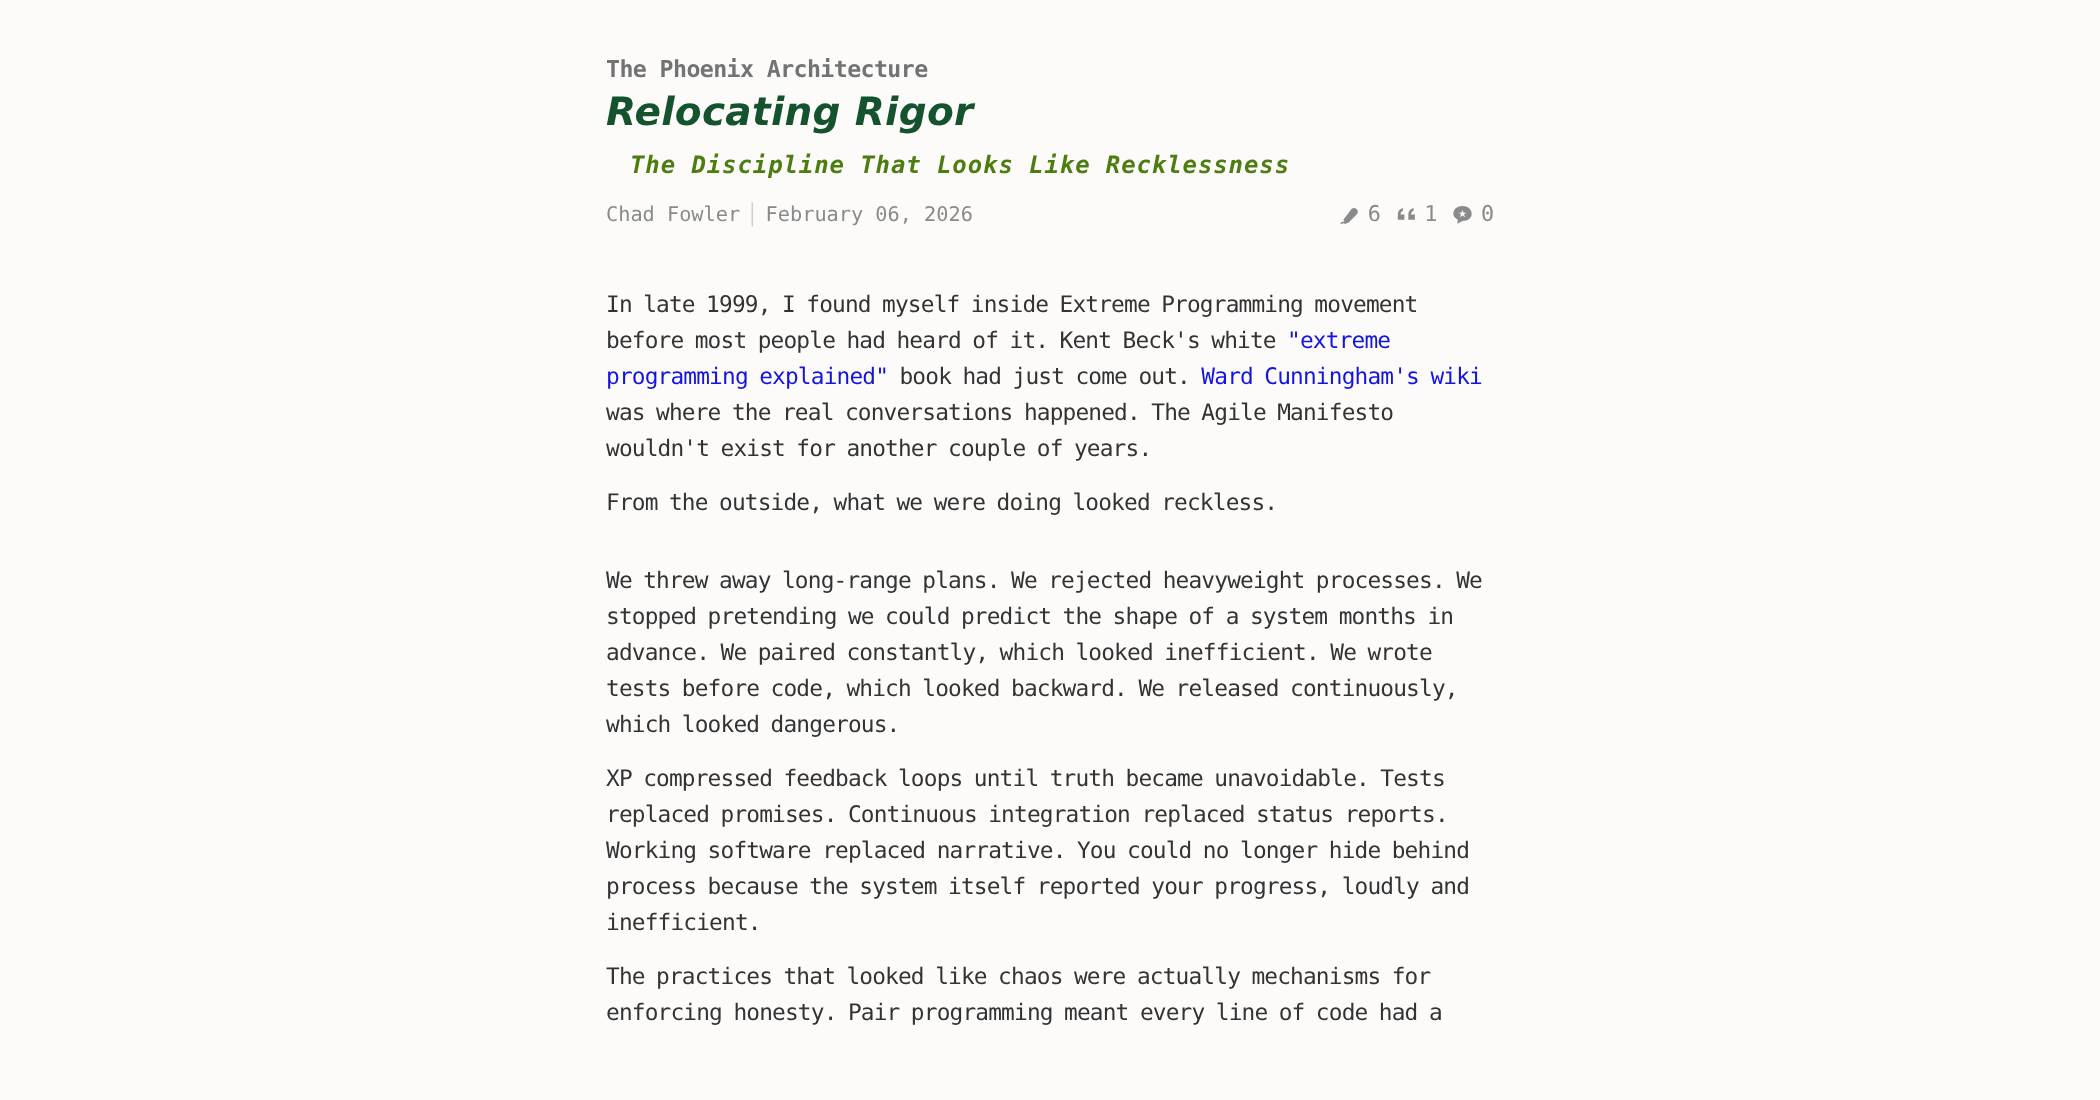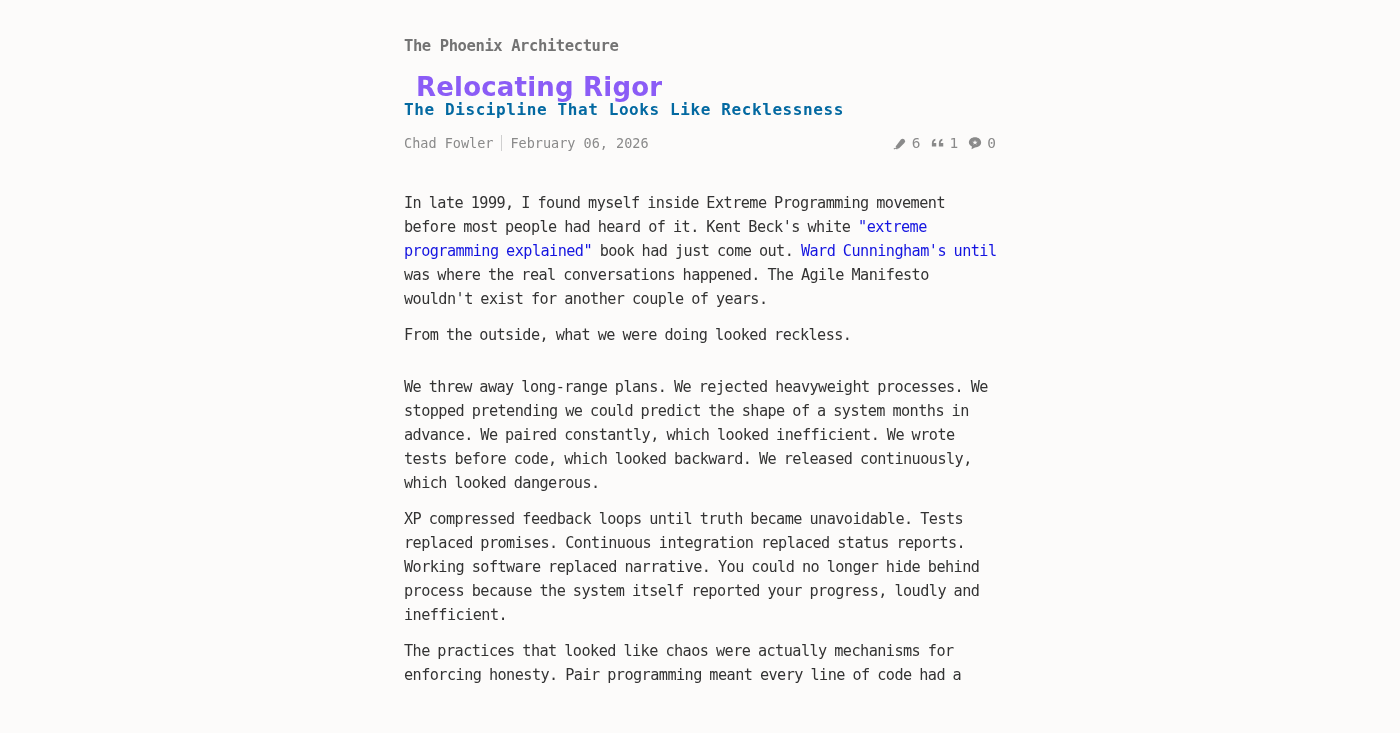--- a/index.html
+++ b/index.html
@@ -29,36 +29,38 @@
       font-size: 15.5px;
       color: #737373;
       text-decoration: none;
       letter-spacing: -0.4px;
       white-space: nowrap;
     }
     .title {
       position: absolute;
       top: 60px;
       left: 0;
-      margin: 12px;
+      margin: 0;
       font-family: "DejaVu Sans", sans-serif;
       font-weight: bold;
       font-size: 26px;
-      color: #8b5cf6;
+      color: #14532d;
       letter-spacing: 0.2px;
       white-space: nowrap;
+      font-style: italic;
     }
     .subtitle {
       position: absolute;
       top: 100px;
-      left: 0;
+      left: 16px;
       margin: 0;
       font-family: "DejaVu Sans Mono", monospace;
+      font-style: italic;
       font-size: 16px;
-      color: #0369a1;
+      color: #4d7c0f;
       letter-spacing: 0.6px;
       white-space: nowrap;
     }
     .meta {
       position: absolute;
       top: 135px;
       left: 0;
       width: 592px;
       height: 20px;
       font-size: 13.5px;
@@ -166,20 +168,20 @@
             <path d="M8 1.5 C12 1.5 15 4 15 7.5 C15 11 12 13 8 13 L4 15 L4.5 12 C2.5 11 1 9.5 1 7.5 C1 4 4 1.5 8 1.5 Z"></path>
             <path d="M8 4.5 L8.8 6.6 L11 6.6 L9.2 7.9 L9.9 10 L8 8.7 L6.1 10 L6.8 7.9 L5 6.6 L7.2 6.6 Z" fill="#fcfbfa"></path>
           </svg>
         </span>
         <span>0</span>
       </span>
     </div>
   </div>
 
   <div class="content">
-    <p><span>In late 1999, I found myself inside Extreme Programming movement before most people had heard of it. Kent Beck's white </span><a href="#">"extreme programming explained"</a><span> book had just come out. </span><a href="#">Ward Cunningham's until</a><span> was where the real conversations happened. The Agile Manifesto wouldn't exist for another couple of years.</span></p>
+    <p><span>In late 1999, I found myself inside Extreme Programming movement before most people had heard of it. Kent Beck's white </span><a href="#">"extreme programming explained"</a><span> book had just come out. </span><a href="#">Ward Cunningham's wiki</a><span> was where the real conversations happened. The Agile Manifesto wouldn't exist for another couple of years.</span></p>
     <p class="gap">From the outside, what we were doing looked reckless.</p>
     <p>We threw away long-range plans. We rejected heavyweight processes. We stopped pretending we could predict the shape of a system months in advance. We paired constantly, which looked inefficient. We wrote tests before code, which looked backward. We released continuously, which looked dangerous.</p>
     <p>XP compressed feedback loops until truth became unavoidable. Tests replaced promises. Continuous integration replaced status reports. Working software replaced narrative. You could no longer hide behind process because the system itself reported your progress, loudly and inefficient.</p>
     <p>The practices that looked like chaos were actually mechanisms for enforcing honesty. Pair programming meant every line of code had a</p>
   </div>
 
 </div>
 
 </body></html>

